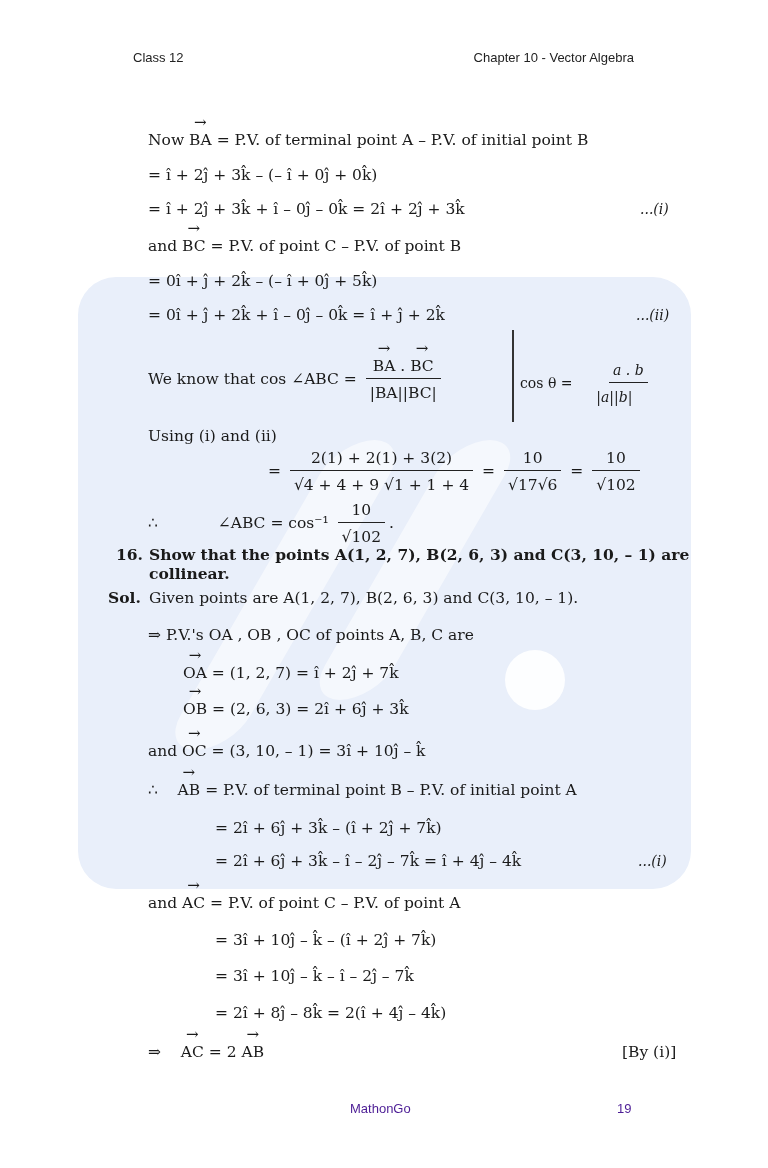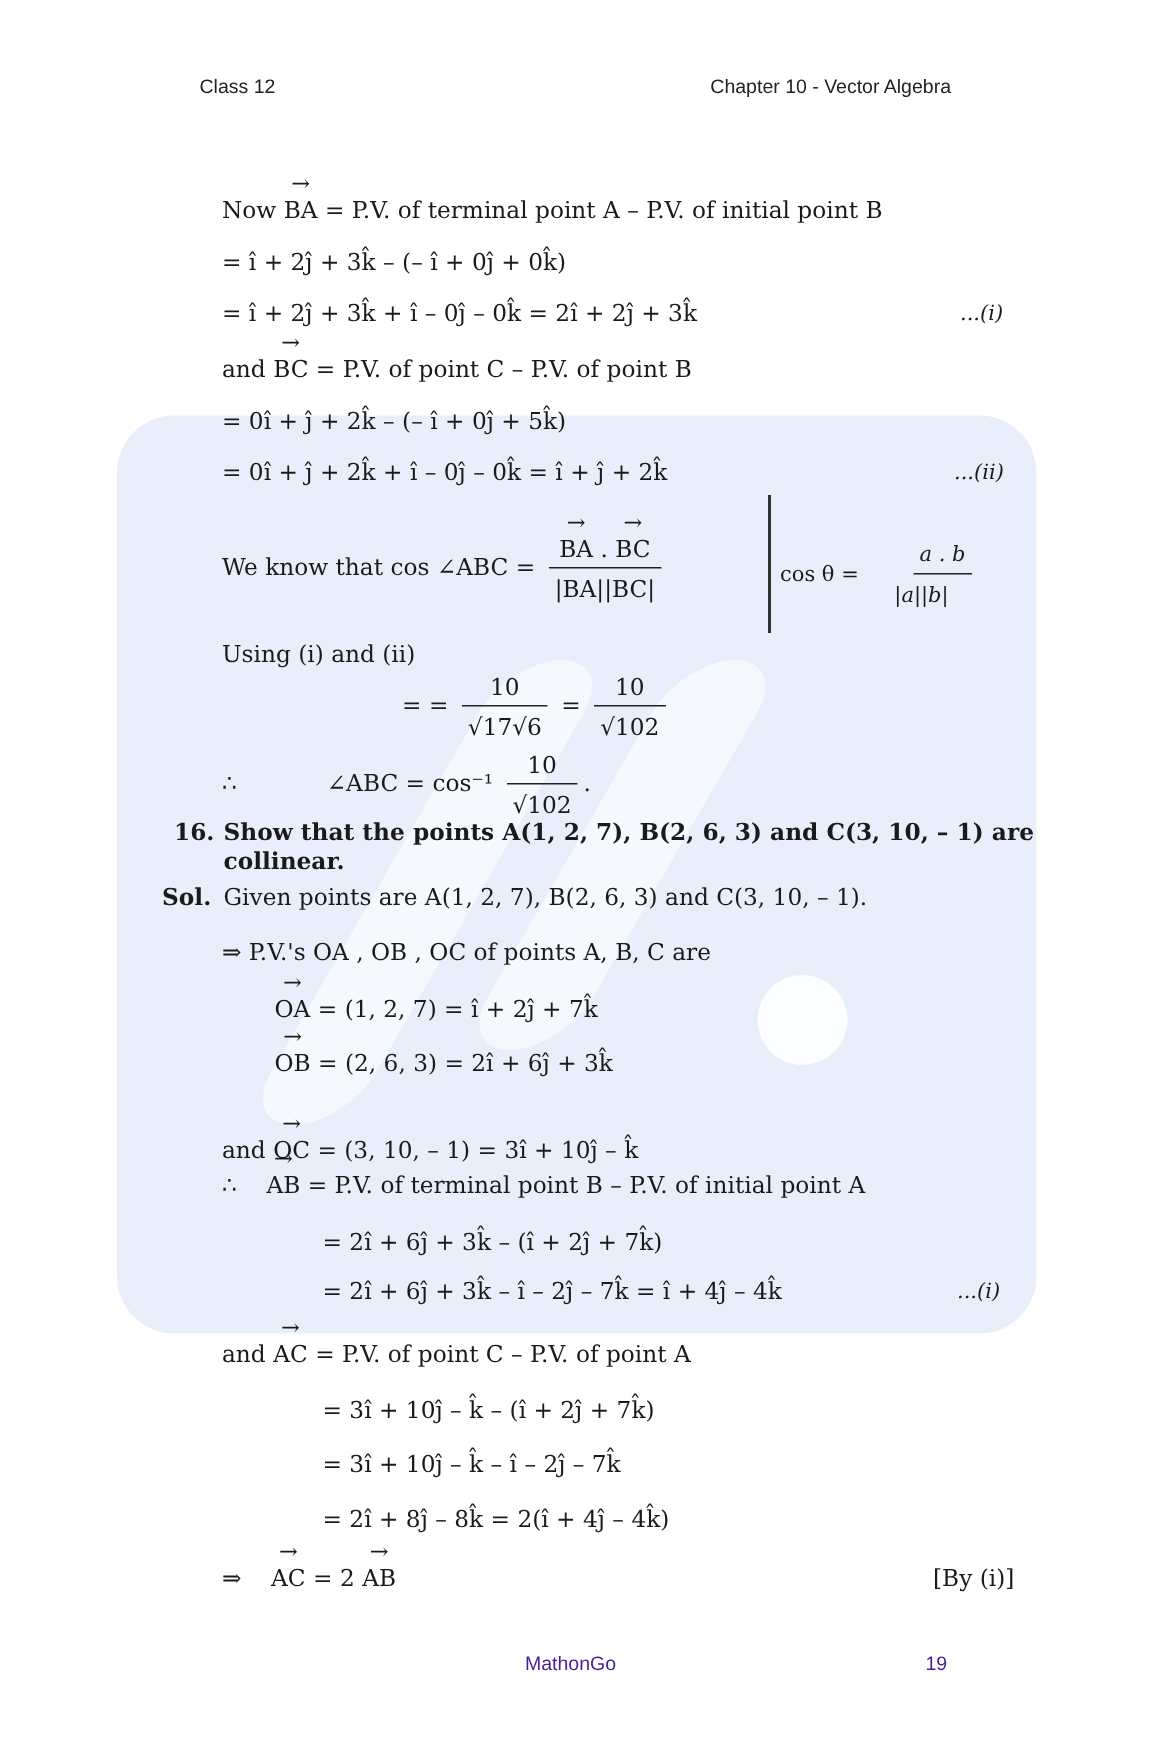--- a/index.html
+++ b/index.html
@@ -75,20 +75,21 @@
   <span>cos θ =</span>
   <span class="frac">
     <span class="num" style="font-style:italic;margin-left:28px;">a . b</span>
     <span class="den" style="font-style:italic;">|a||b|</span>
   </span>
 </div>
 
 <div class="ln" style="left:148px;top:426px;">Using (i) and (ii)</div>
 <div class="ln" style="left:268px;top:448px;">
   <span>=</span>
+  <span class="frac"><span class="num">2(1) + 2(1) + 3(2)</span><span class="den">√4 + 4 + 9 √1 + 1 + 4</span></span>
   <span>=</span>
   <span class="frac"><span class="num">10</span><span class="den">√17√6</span></span>
   <span>=</span>
   <span class="frac"><span class="num">10</span><span class="den">√102</span></span>
 </div>
 <div class="ln" style="left:148px;top:500px;">
   <span>∴</span>
   <span style="display:inline-block;width:50px;"></span>
   <span>∠ABC = cos⁻¹</span>
   <span class="frac"><span class="num">10</span><span class="den">√102</span></span>.
@@ -97,21 +98,21 @@
 <div class="ln bold" style="left:116px;top:545px;">16.</div>
 <div class="ln bold" style="left:149px;top:545px;">Show that the points A(1, 2, 7), B(2, 6, 3) and C(3, 10, – 1) are</div>
 <div class="ln bold" style="left:149px;top:564px;">collinear.</div>
 
 <div class="ln bold" style="left:108px;top:588px;">Sol.</div>
 <div class="ln" style="left:149px;top:588px;">Given points are A(1, 2, 7), B(2, 6, 3) and C(3, 10, – 1).</div>
 <div class="ln" style="left:148px;top:625px;">⇒  P.V.'s OA , OB , OC  of points A, B, C are</div>
 
 <div class="ln" style="left:183px;top:663px;"><span class="v">OA</span> <span>= (1, 2, 7) = î + 2ĵ + 7k̂</span></div>
 <div class="ln" style="left:183px;top:699px;"><span class="v">OB</span> <span>= (2, 6, 3) = 2î + 6ĵ + 3k̂</span></div>
-<div class="ln" style="left:148px;top:741px;margin-top:16px;"><span>and</span> <span class="v">OC</span> <span>= (3, 10, – 1) = 3î + 10ĵ – k̂</span></div>
+<div class="ln" style="left:148px;top:741px;"><span>and</span> <span class="v">OC</span> <span>= (3, 10, – 1) = 3î + 10ĵ – k̂</span></div>
 
 <div class="ln" style="left:148px;top:780px;"><span>∴</span>&nbsp;&nbsp;&nbsp;&nbsp;<span class="v">AB</span> <span>= P.V. of terminal point B – P.V. of initial point A</span></div>
 <div class="ln" style="left:215px;top:818px;">= 2î + 6ĵ + 3k̂ – (î + 2ĵ + 7k̂)</div>
 <div class="ln" style="left:215px;top:851px;">= 2î + 6ĵ + 3k̂ – î – 2ĵ – 7k̂ = î + 4ĵ – 4k̂</div>
 <div class="tag" style="left:638px;top:853px;">...(i)</div>
 
 <div class="ln" style="left:148px;top:893px;"><span>and</span> <span class="v">AC</span> <span>= P.V. of point C – P.V. of point A</span></div>
 <div class="ln" style="left:215px;top:930px;">= 3î + 10ĵ – k̂ – (î + 2ĵ + 7k̂)</div>
 <div class="ln" style="left:215px;top:966px;">= 3î + 10ĵ – k̂ – î – 2ĵ – 7k̂</div>
 <div class="ln" style="left:215px;top:1003px;">= 2î + 8ĵ – 8k̂ = 2(î + 4ĵ – 4k̂)</div>

